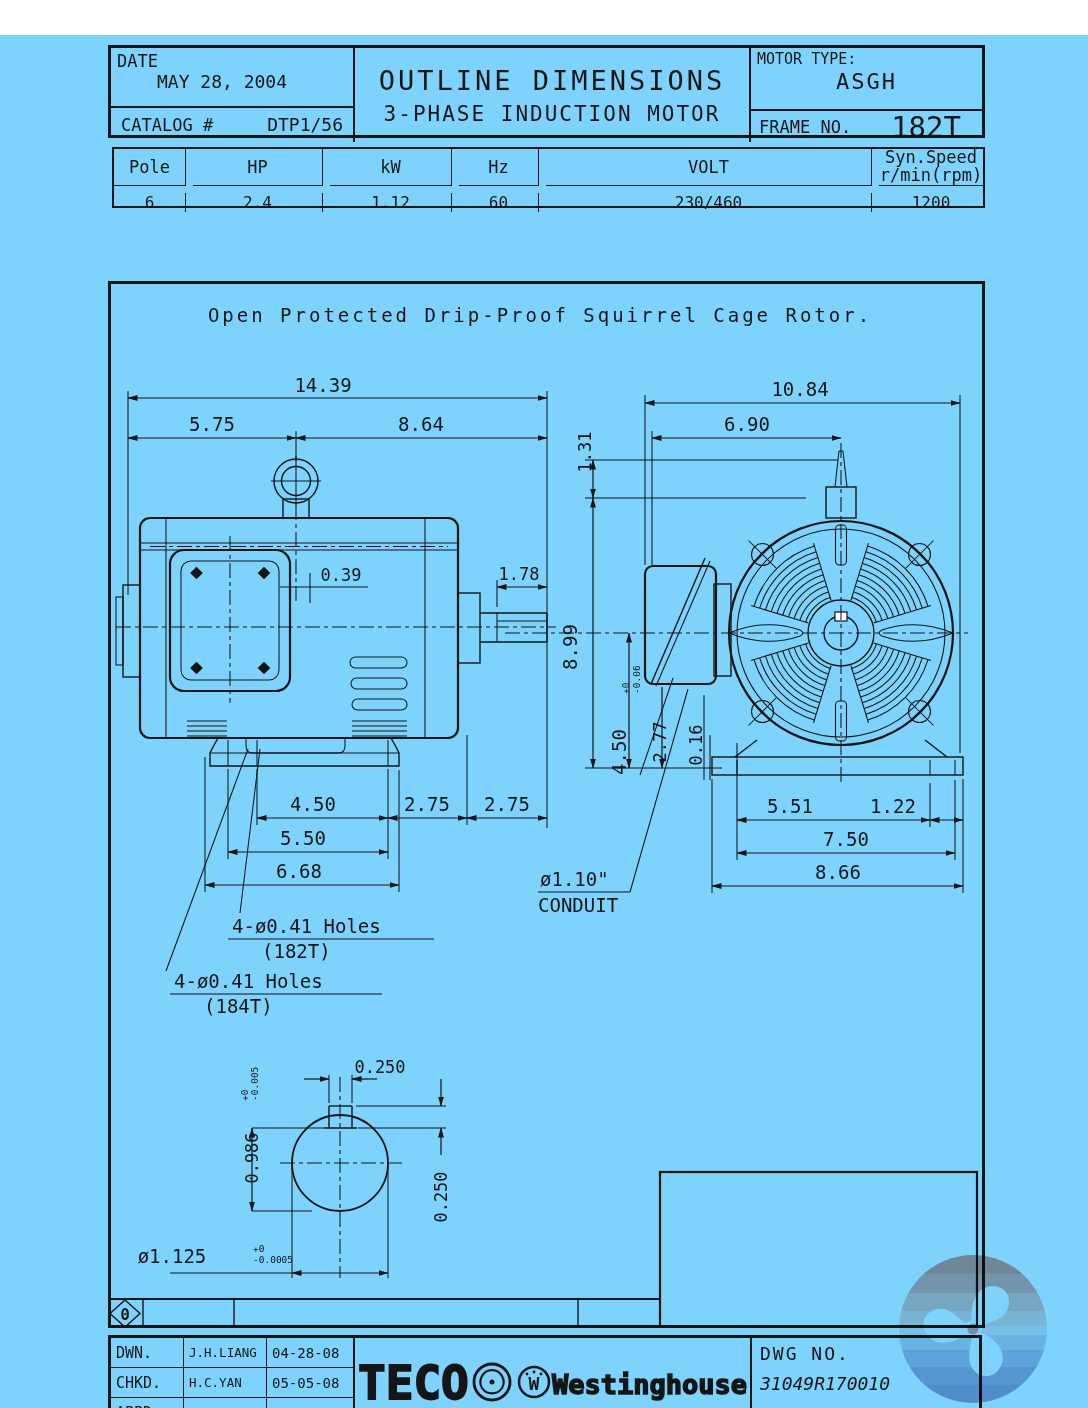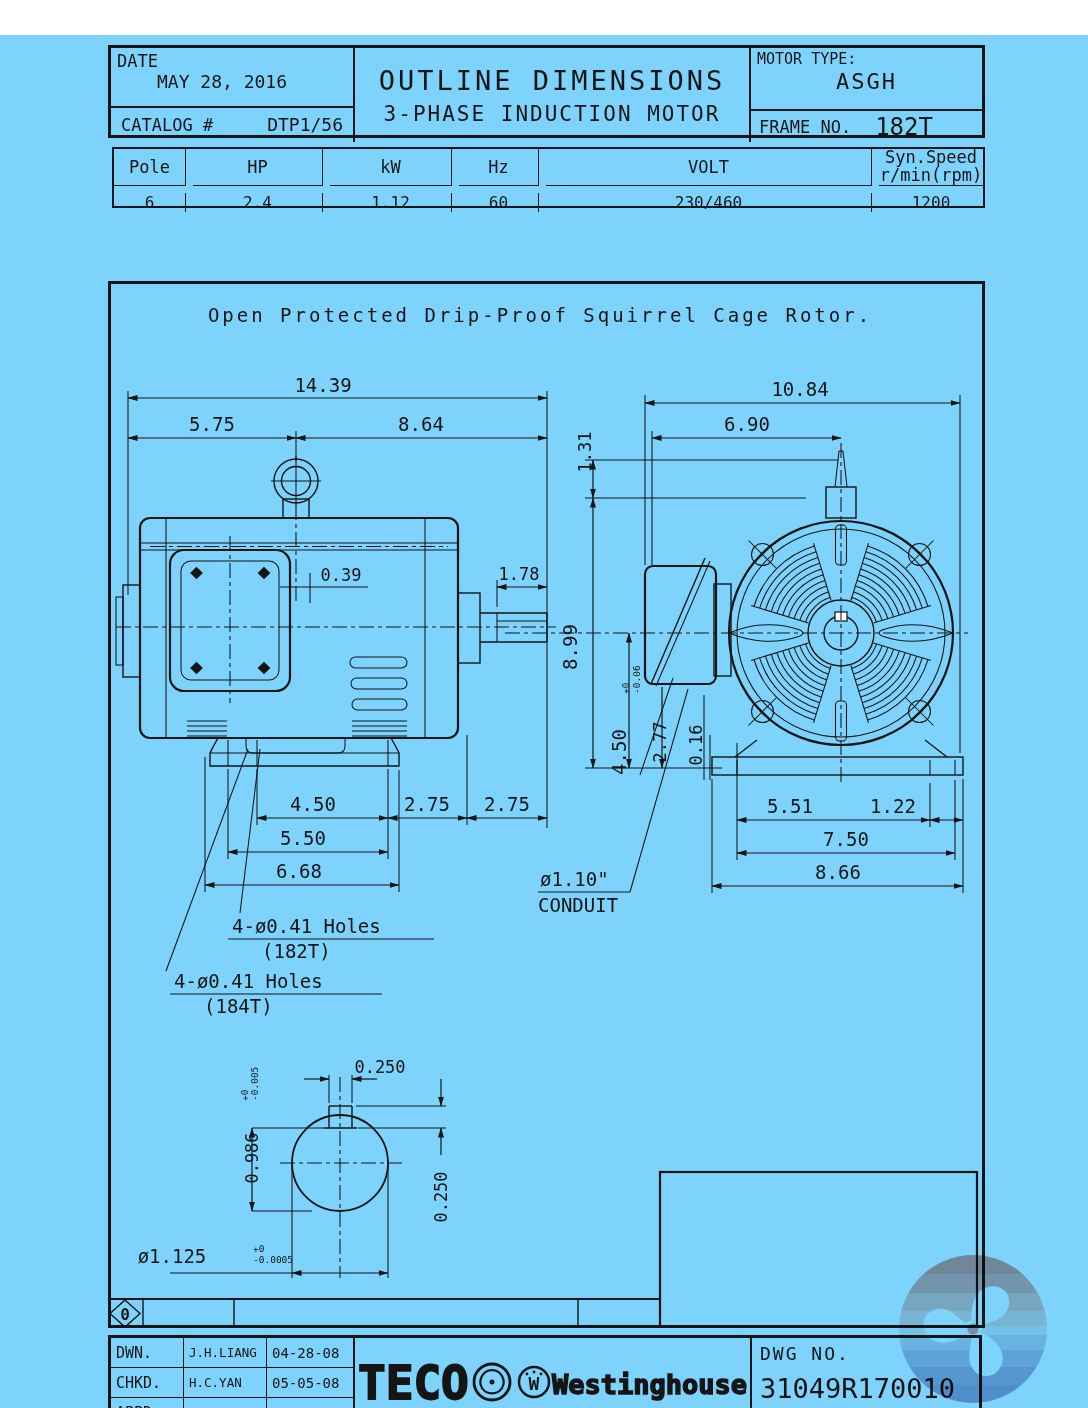--- a/index.html
+++ b/index.html
@@ -15,21 +15,21 @@
   #hdr .r1{height:52px;padding:3px 6px;}
   #hdr .r2{height:33px;display:flex;align-items:center;padding:0 10px;}
   .lab17{font-size:17px;}
   .lab16{font-size:15px;}
   .val18{font-size:18px;}
   #hdr-title{display:flex;flex-direction:column;align-items:center;justify-content:center;gap:6px;}
   #hdr-title .t1{font-size:27px;letter-spacing:3px;white-space:nowrap;}
   #hdr-title .t2{font-size:21px;letter-spacing:2px;white-space:nowrap;}
   #mt-cell .r1m{height:57px;padding:2px 6px;}
   #mt-cell .asgh{text-align:center;font-size:22px;margin-top:1px;letter-spacing:2px;}
-  #mt-cell .r2m{height:31px;display:flex;align-items:center;padding:0 8px;gap:24px;font-size:17px;}
+  #mt-cell .r2m{height:31px;display:flex;align-items:center;padding:0 8px;gap:40px;font-size:17px;}
   
   .spec{border:2.5px solid #151515;display:grid;font-size:16px;}
   #spec1{left:112px;top:112px;width:873px;height:61px;
     grid-template-columns:72px 130px 122px 80px 326px 1fr;grid-template-rows:1fr 1fr;gap:7px;}
   #spec2{left:112px;top:181px;width:873px;height:60px;
     grid-template-columns:72px 155px 155px 165px 1fr;grid-template-rows:1fr 1fr;}
   .cell{display:flex;align-items:center;justify-content:center;box-sizing:border-box;
     border-right:1.8px solid #151515;white-space:nowrap;}
   .cell.last{border-right:none;}
   .cell.h{border-bottom:1.8px solid #151515;font-size:17px;}
@@ -55,52 +55,52 @@
   #tb-left div{display:flex;align-items:center;padding-left:5px;box-sizing:border-box;
     border-bottom:1.8px solid #151515;border-right:1.8px solid #151515;white-space:nowrap;}
   #tb-left div.nb{border-bottom:none;}
   #tb-left div.nr{border-right:none;}
   .tb-lab{font-size:15px;}
   .tb-name{font-size:12.5px;}
   .tb-date{font-size:14px;}
   #tb-logo{width:395px;border-right:2.5px solid #151515;display:flex;align-items:center;justify-content:center;}
   #tb-dwg{flex:1;padding:5px 8px;box-sizing:border-box;}
   #tb-dwg .l{font-size:18px;letter-spacing:2px;}
-  #tb-dwg .v{font-size:27px;margin-top:9px;white-space:nowrap;}
+  #tb-dwg .v{font-size:18px;margin-top:9px;white-space:nowrap;font-style:italic;}
   
   #wm{left:897px;top:1218px;width:152px;height:152px;mix-blend-mode:multiply;opacity:.8;}
 </style>
 </head>
 <body>
 
 <div id="sheet">
 
   <div id="hdr" class="abs">
     <div class="hcol br">
       <div class="r1 bb">
         <div class="lab17">DATE</div>
-        <div class="val18" style="padding-left:40px;">MAY 28, 2016</div>
+        <div class="val18" style="padding-left:40px;">MAY 28, 2004</div>
       </div>
       <div class="r2">
         <span class="lab17">CATALOG #</span>
         <span class="val18" style="margin-left:auto;">DTP1/56</span>
       </div>
     </div>
     <div id="hdr-title" class="hcol br">
       <div class="t1">OUTLINE DIMENSIONS</div>
       <div class="t2">3-PHASE INDUCTION MOTOR</div>
     </div>
     <div id="mt-cell" class="hcol">
       <div class="r1m bb">
         <div class="lab16">MOTOR TYPE:</div>
         <div class="asgh">ASGH</div>
       </div>
       <div class="r2m">
         <span>FRAME NO.</span>
-        <span style="font-size:24px;text-align:right;">182T</span>
+        <span style="font-size:29px;text-align:right;">182T</span>
       </div>
     </div>
   </div>
 
   <div id="spec1" class="abs spec">
     <div class="cell h">Pole</div>
     <div class="cell h">HP</div>
     <div class="cell h">kW</div>
     <div class="cell h">Hz</div>
     <div class="cell h">VOLT</div>

